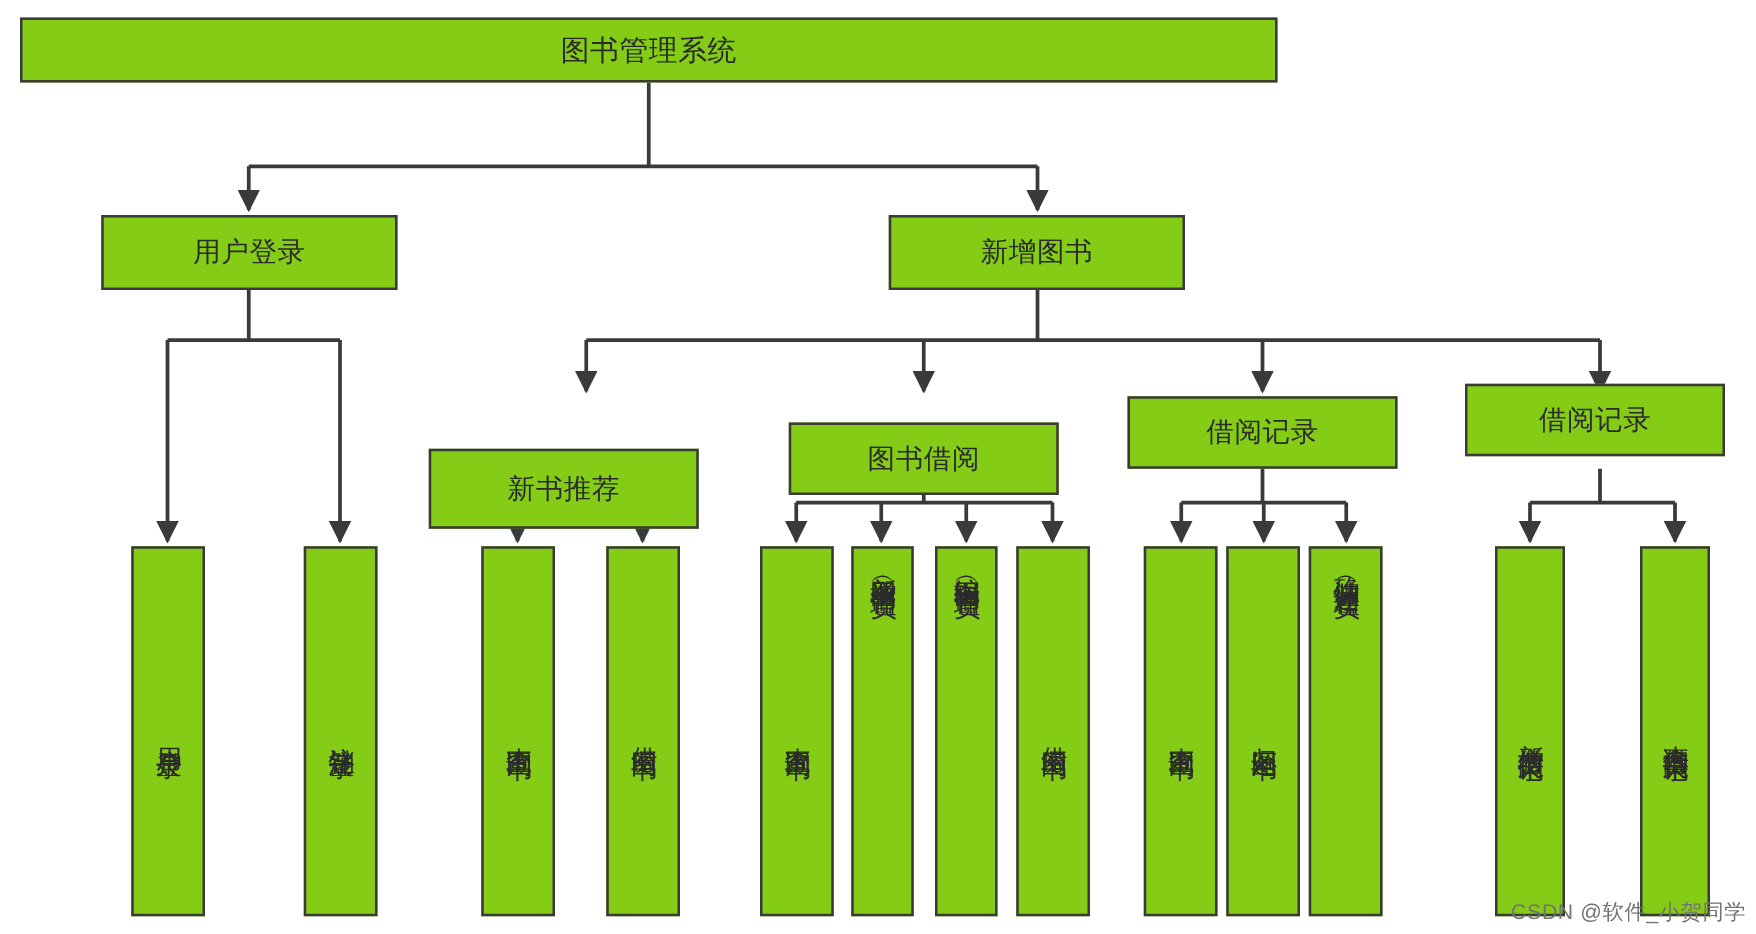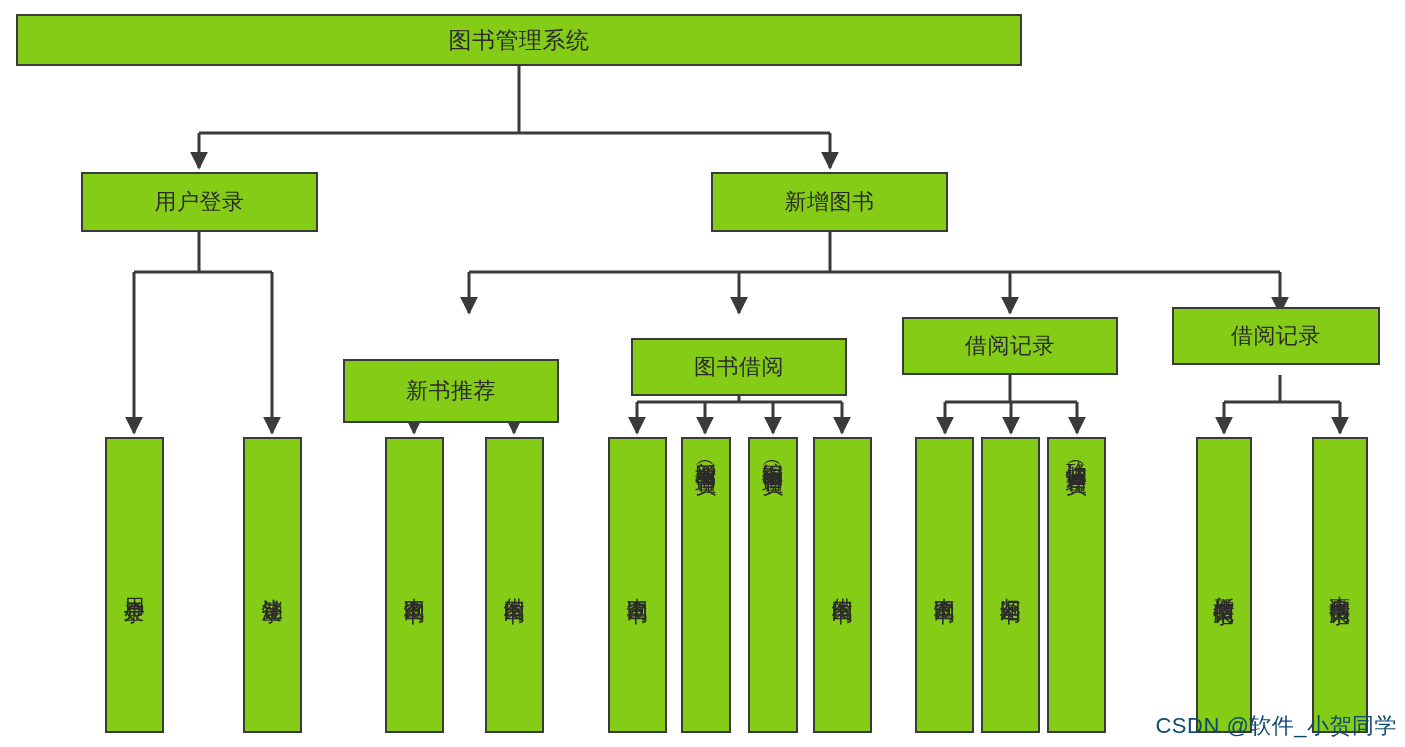--- a/index.html
+++ b/index.html
@@ -66,22 +66,22 @@
     white-space: nowrap;
   }
   .node.vert.centered {
     align-items: center;
     padding-top: 0;
   }
   #watermark {
     position: absolute;
     right: 8px;
     bottom: 6px;
-    font-size: 22px;
-    color: #0c4a6e;
+    font-size: 17px;
+    color: #737373;
     letter-spacing: 0.5px;
     z-index: 5;
     user-select: none;
     margin-top: 32px;
   }
 </style>
 </head>
 <body>
 
 <div id="diagram-root">

